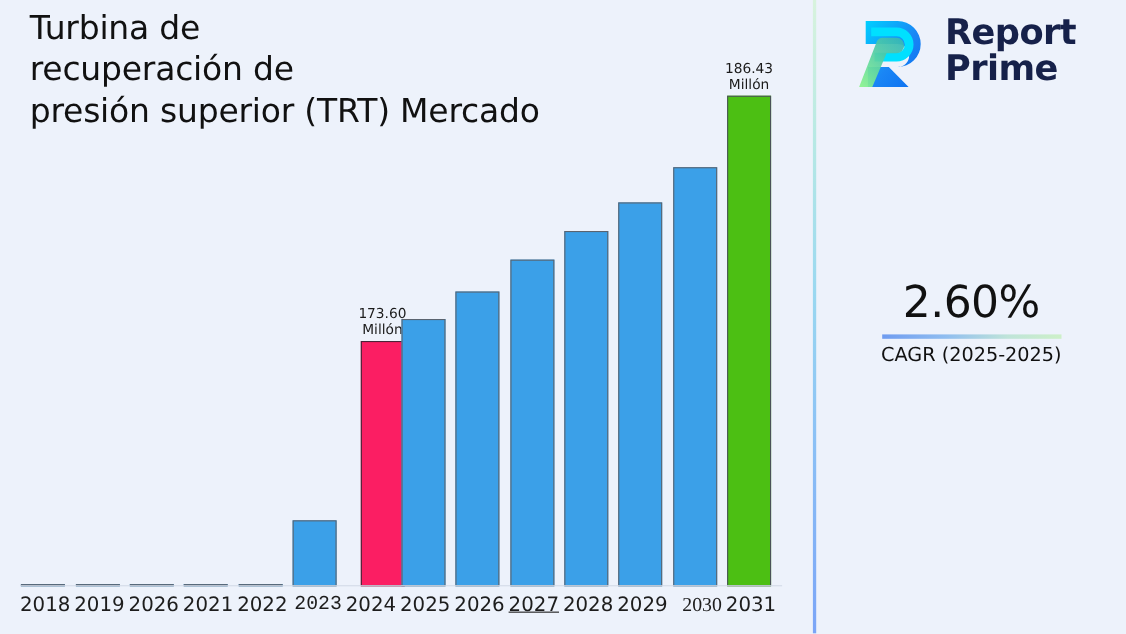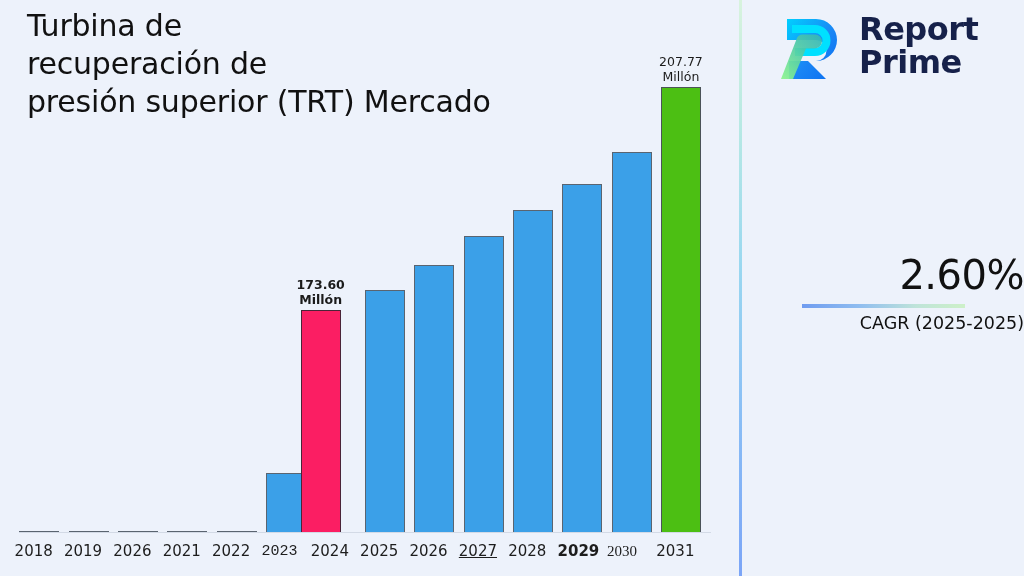--- a/index.html
+++ b/index.html
@@ -39,41 +39,41 @@
   }
   .bar-rect.blue{background:#3ba0e8;}
   .bar-rect.pink{background:#fb1e63;border-color:#4a2438;}
   .bar-rect.green{background:#4cbf13;border-color:#4b5358;}
 
   #axis-line{
     position:absolute;left:19px;bottom:43px;width:692px;height:1px;
     background:#d3dae6;
   }
   .tick-label{
-    position:absolute;bottom:16px;width:49.36px;text-align:left;
-    font-size:15px;color:#1d1d1d;
+    position:absolute;bottom:16px;width:49.36px;text-align:right;
+    font-size:18px;color:#1d1d1d;
   }
 
   
   #divider{
     position:absolute;left:739px;top:0;width:3px;height:576px;
     background:linear-gradient(180deg,#d8f3dd 0%,#b7e9e4 22%,#9ad8f0 46%,#8cc2f5 68%,#7ba5f7 100%);
   }
 
   
   #right-panel{position:absolute;left:742px;top:0;width:282px;height:576px;padding-left:33px;}
 
   #logo-block{position:absolute;left:33px;top:10px;display:flex;align-items:center;gap:12px;}
   #logo-mark{width:72px;height:72px;flex:none;}
   #logo-text{
     font-size:32px;line-height:33px;font-weight:bold;color:#16214a;
     letter-spacing:-0.5px;white-space:pre-line;
   }
 
-  #cagr-block{position:absolute;left:0;top:252px;width:282px;text-align:right;}
+  #cagr-block{position:absolute;left:0;top:252px;width:282px;text-align:center;}
   #cagr-value{font-size:40px;line-height:46px;color:#111;font-weight:400;letter-spacing:-0.5px;}
   #cagr-rule{
     width:163px;height:4px;margin:6px auto 4px auto;
     background:linear-gradient(90deg,#6f9cf0 0%,#8fbdf0 35%,#bfe4d9 70%,#cdf0c8 100%);
   }
   #cagr-caption{font-size:17.5px;line-height:22px;color:#111;}
 </style>
 </head>
 <body>
 
@@ -98,21 +98,21 @@
           </div>
           <div class="bar-slot" style="left: 162.68px;">
             <div class="bar-rect blue" style="height: 2px;"></div>
           </div>
           <div class="bar-slot" style="left: 212.04px;">
             <div class="bar-rect blue" style="height: 2px;"></div>
           </div>
           <div class="bar-slot" style="left: 261.4px;">
             <div class="bar-rect blue" style="height: 60.4978px;"></div>
           </div>
-          <div class="bar-slot" style="left: 296px; font-weight: bold;">
+          <div class="bar-slot" style="left: 323px;">
             <div class="bar-label">173.60
 Millón</div>
             <div class="bar-rect pink" style="height: 223px;"></div>
           </div>
           <div class="bar-slot" style="left: 360.12px;">
             <div class="bar-rect blue" style="height: 242.579px;"></div>
           </div>
           <div class="bar-slot" style="left: 409.48px;">
             <div class="bar-rect blue" style="height: 268.031px;"></div>
           </div>
@@ -122,39 +122,39 @@
           <div class="bar-slot" style="left: 508.2px;">
             <div class="bar-rect blue" style="height: 323.503px;"></div>
           </div>
           <div class="bar-slot" style="left: 557.56px;">
             <div class="bar-rect blue" style="height: 348.956px;"></div>
           </div>
           <div class="bar-slot" style="left: 606.92px;">
             <div class="bar-rect blue" style="height: 380.934px;"></div>
           </div>
           <div class="bar-slot" style="left: 656.28px;">
-            <div class="bar-label">207.77
+            <div class="bar-label">186.43
 Millón</div>
             <div class="bar-rect green" style="height: 446px;"></div>
           </div>
         </div>
       <div id="axis-line"></div>
       <div id="ticks-container">
           <div class="tick-label" style="left: 14.6px;">2018</div>
           <div class="tick-label" style="left: 63.96px;">2019</div>
           <div class="tick-label" style="left: 113.32px;">2026</div>
           <div class="tick-label" style="left: 162.68px;">2021</div>
           <div class="tick-label" style="left: 212.04px;">2022</div>
           <div class="tick-label" style="left: 261.4px; font-family: Liberation Mono, monospace;">2023</div>
           <div class="tick-label" style="left: 310.76px;">2024</div>
           <div class="tick-label" style="left: 360.12px;">2025</div>
           <div class="tick-label" style="left: 409.48px;">2026</div>
           <div class="tick-label" style="left: 458.84px; text-decoration: underline;">2027</div>
           <div class="tick-label" style="left: 508.2px;">2028</div>
-          <div class="tick-label" style="left: 557.56px; font-weight: bold;">2029</div>
+          <div class="tick-label" style="left: 557.56px;">2029</div>
           <div class="tick-label" style="left: 606.92px; font-family: Liberation Serif, serif;">2030</div>
           <div class="tick-label" style="left: 656.28px;">2031</div>
         </div>
     </div>
 
   </div>
 
   <div id="divider"></div>
 
   <div id="right-panel">

